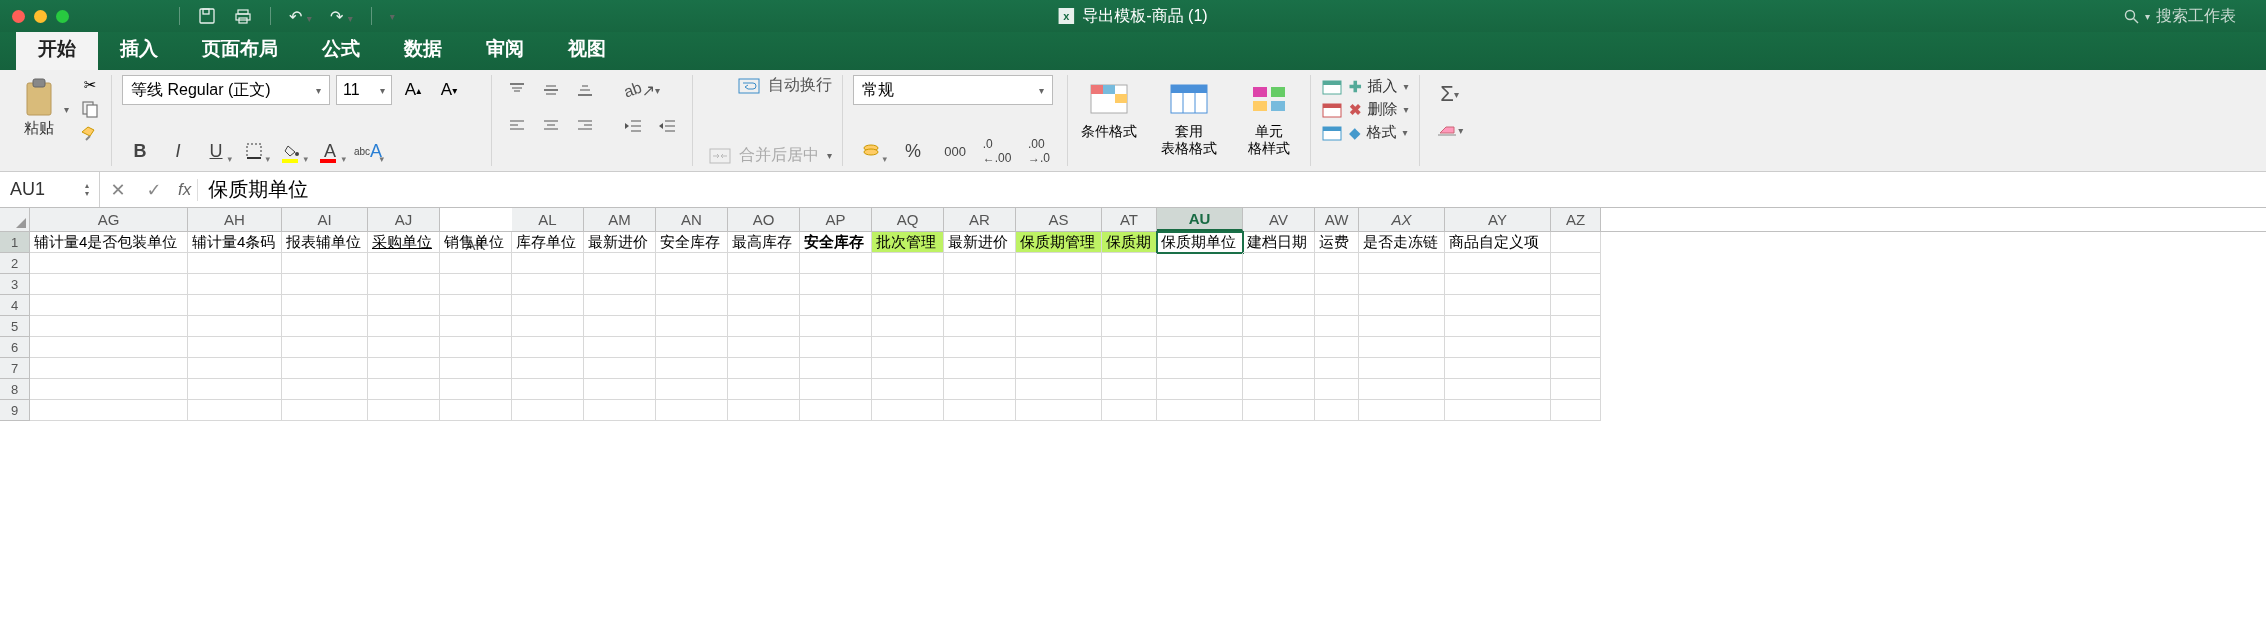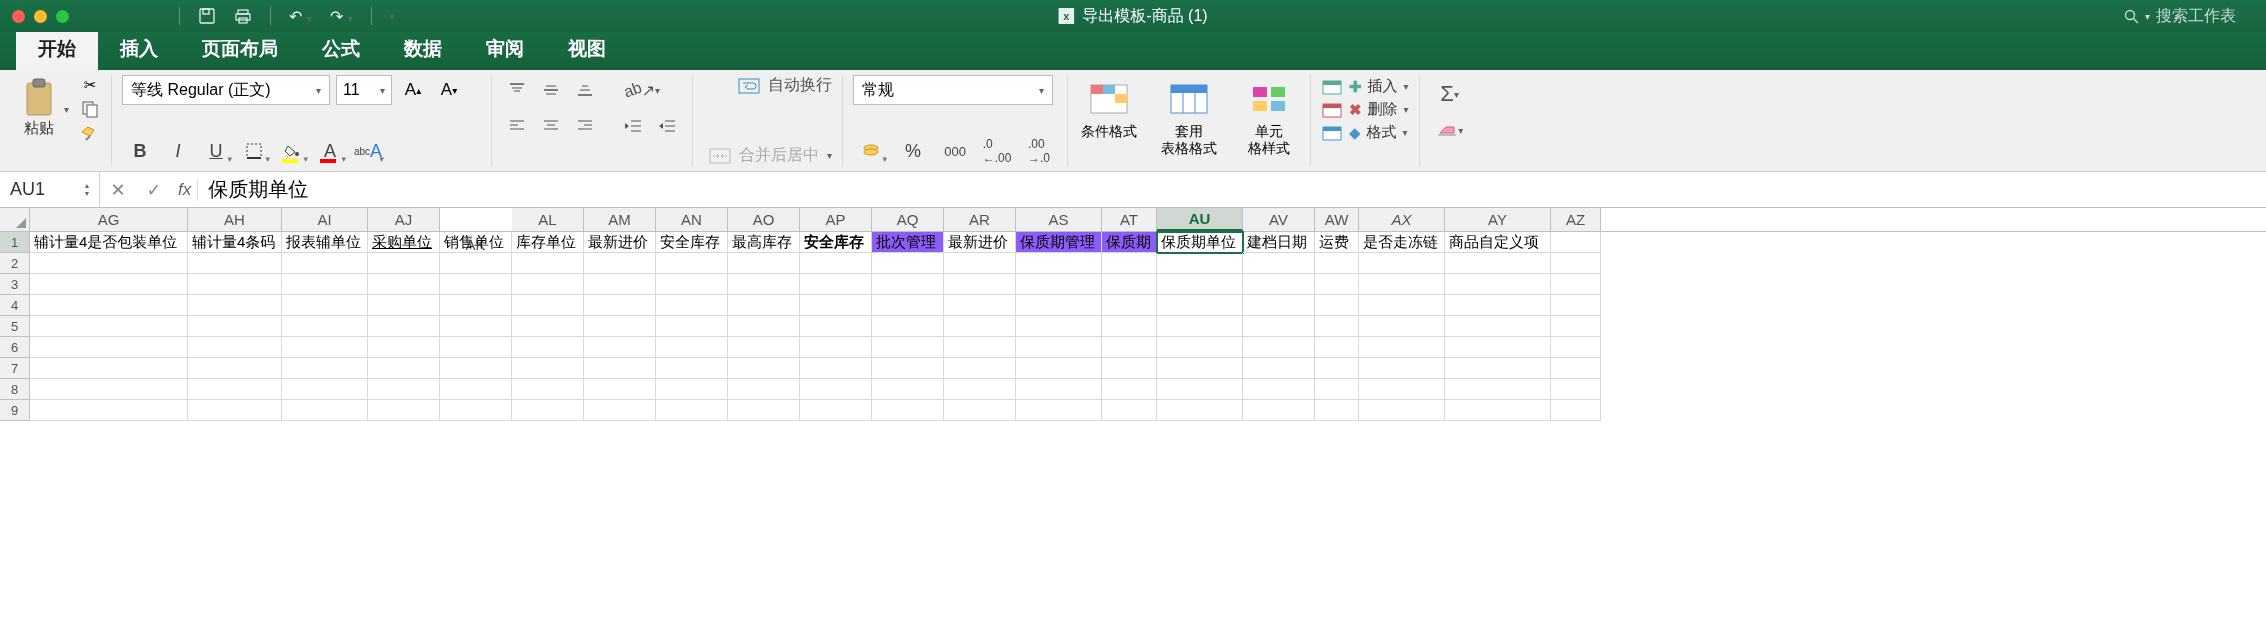--- a/index.html
+++ b/index.html
@@ -58,21 +58,21 @@
 .col-headers{display:flex;height:24px;border-bottom:1px solid #c0c0c0;}
 .corner{width:30px;background:#eef0f1;border-right:1px solid #c0c0c0;position:relative;}
 .corner::after{content:'';position:absolute;right:3px;bottom:3px;border:5px solid transparent;border-right-color:#999;border-bottom-color:#999;}
 .colh{background:#eef0f1;border-right:1px solid #c0c0c0;display:flex;align-items:center;justify-content:center;font-size:15px;color:#555;}
 .colh.active{background:#d0d8d4;color:#186b43;font-weight:600;border-bottom:2px solid #186b43;}
 .rows{}
 .row{display:flex;height:21px;}
 .rowh{width:30px;background:#eef0f1;border-right:1px solid #c0c0c0;border-bottom:1px solid #c0c0c0;display:flex;align-items:center;justify-content:center;font-size:13px;color:#555;}
 .rowh.active{background:#d0d8d4;}
 .cell{border-right:1px solid #d8d8d8;border-bottom:1px solid #d8d8d8;font-size:15px;display:flex;align-items:center;padding:0 4px;overflow:hidden;white-space:nowrap;}
-.cell.hl{background:#8b5cf6;font-family:Liberation Mono, monospace;}
+.cell.hl{background:#bef264;font-family:Liberation Mono, monospace;}
 .cell.selected{outline:2px solid #1a7048;outline-offset:-1px;}
 svg{display:block;}
 .caret-down{font-size:10px;color:#666;}
 .stepper{display:flex;flex-direction:column;font-size:8px;color:#666;line-height:1;}
 </style>
 </head>
 <body>
 
 <div class="titlebar">
   <div class="traffic">

